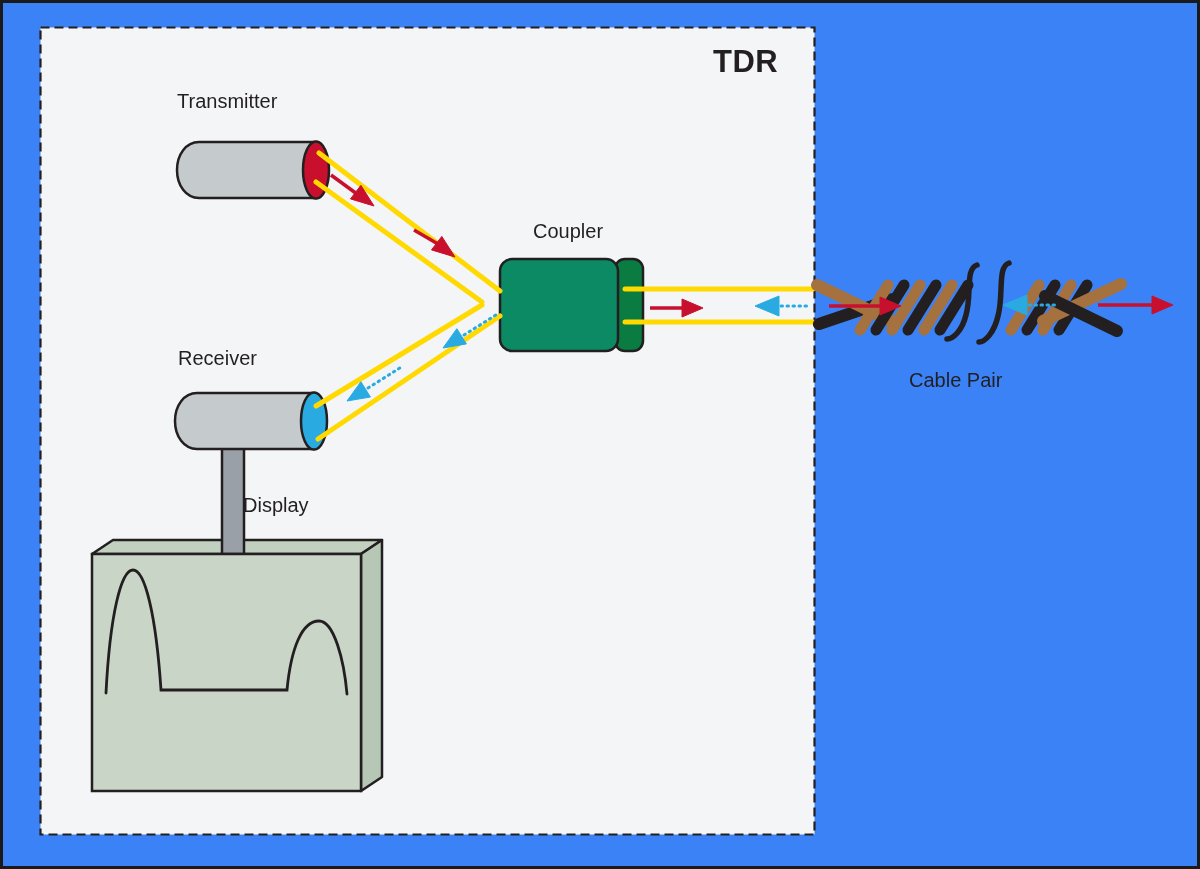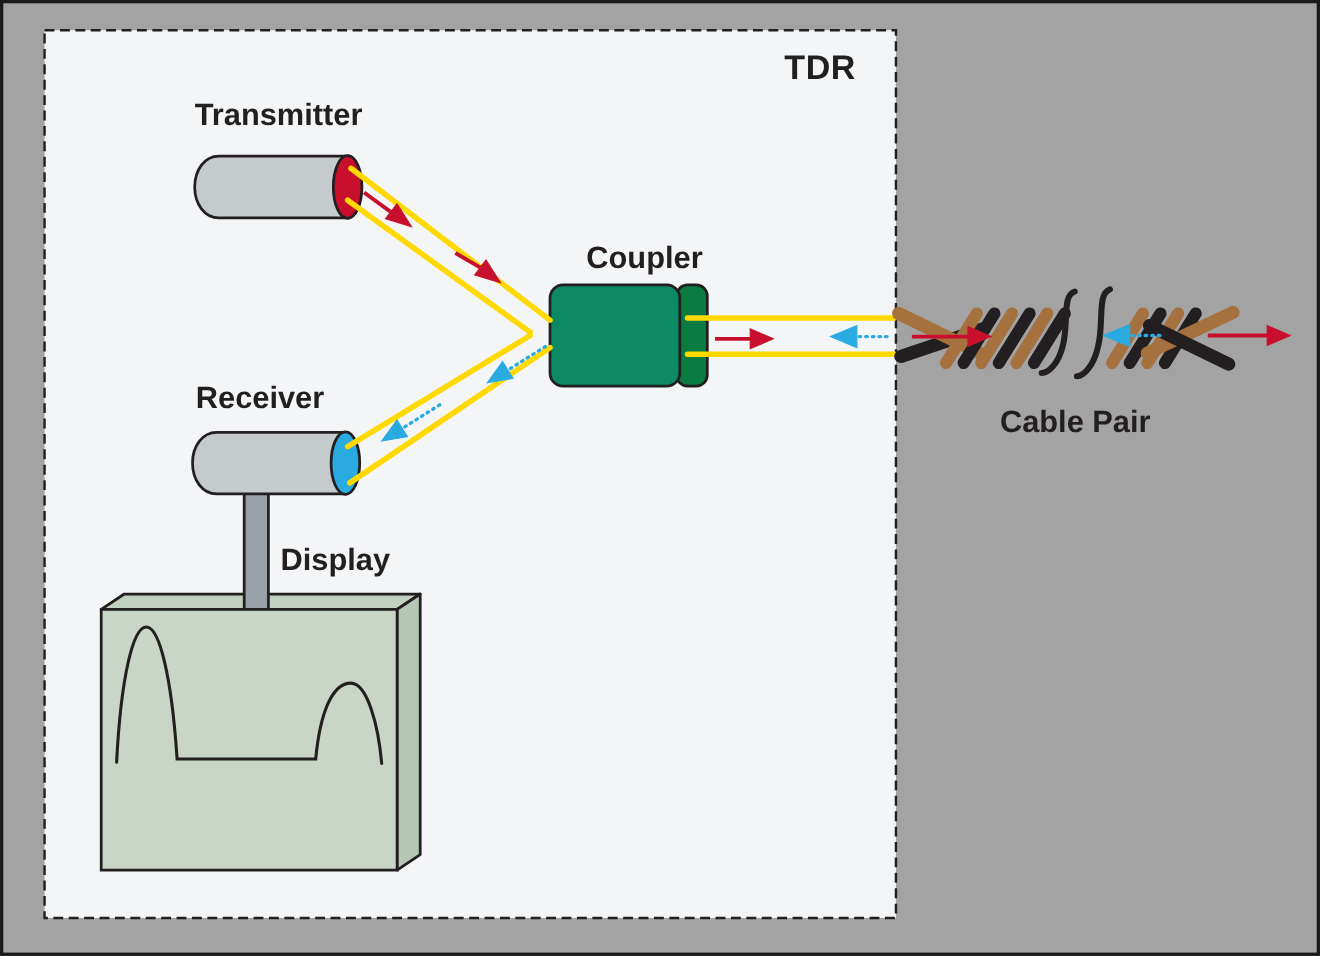--- a/index.html
+++ b/index.html
@@ -1,33 +1,32 @@
 <!DOCTYPE html>
 <html><head>
 <meta charset="utf-8">
 <style>
   html,body{margin:0;padding:0;background:#fff;}
   .canvas{
     position:relative;
     width:1200px;height:869px;
     box-sizing:border-box;
     border:3px solid #1a1a1a;
-    background:#a3a3a3;
+    background:#3b82f6;
     font-family:"Liberation Sans", sans-serif;
     overflow:hidden;
   }
   .canvas svg{position:absolute;left:0;top:0;}
   .lbl{
     position:absolute;
     color:#231f20;
-    font-size:28px;
+    font-size:20px;
     line-height:1.1;
     white-space:nowrap;
     user-select:none;
-    font-weight:bold;
   }
   .lbl.title{
     font-weight:700;
     font-size:31px;
     letter-spacing:.5px;
   }
 </style>
 </head>
 <body>
 
@@ -136,15 +135,15 @@
         <line x1="1026" y1="302" x2="1052" y2="302" stroke-width="3" stroke-dasharray="1.5 4.5" stroke-linecap="round" fill="none"></line>
         <polygon points="1000,302 1024,292 1024,312" stroke-width="1"></polygon>
       </g>
     </g>
   </svg>
 
   <div class="lbl title" style="left:710px;top:42px;">TDR</div>
   <div class="lbl" style="left:174px;top:87px;">Transmitter</div>
   <div class="lbl" style="left:530px;top:217px;">Coupler</div>
   <div class="lbl" style="left:175px;top:344px;">Receiver</div>
-  <div class="lbl" style="left:252px;top:491px;">Display</div>
+  <div class="lbl" style="left:240px;top:491px;">Display</div>
   <div class="lbl" style="left:906px;top:366px;">Cable Pair</div>
 </div>
 
 </body></html>

